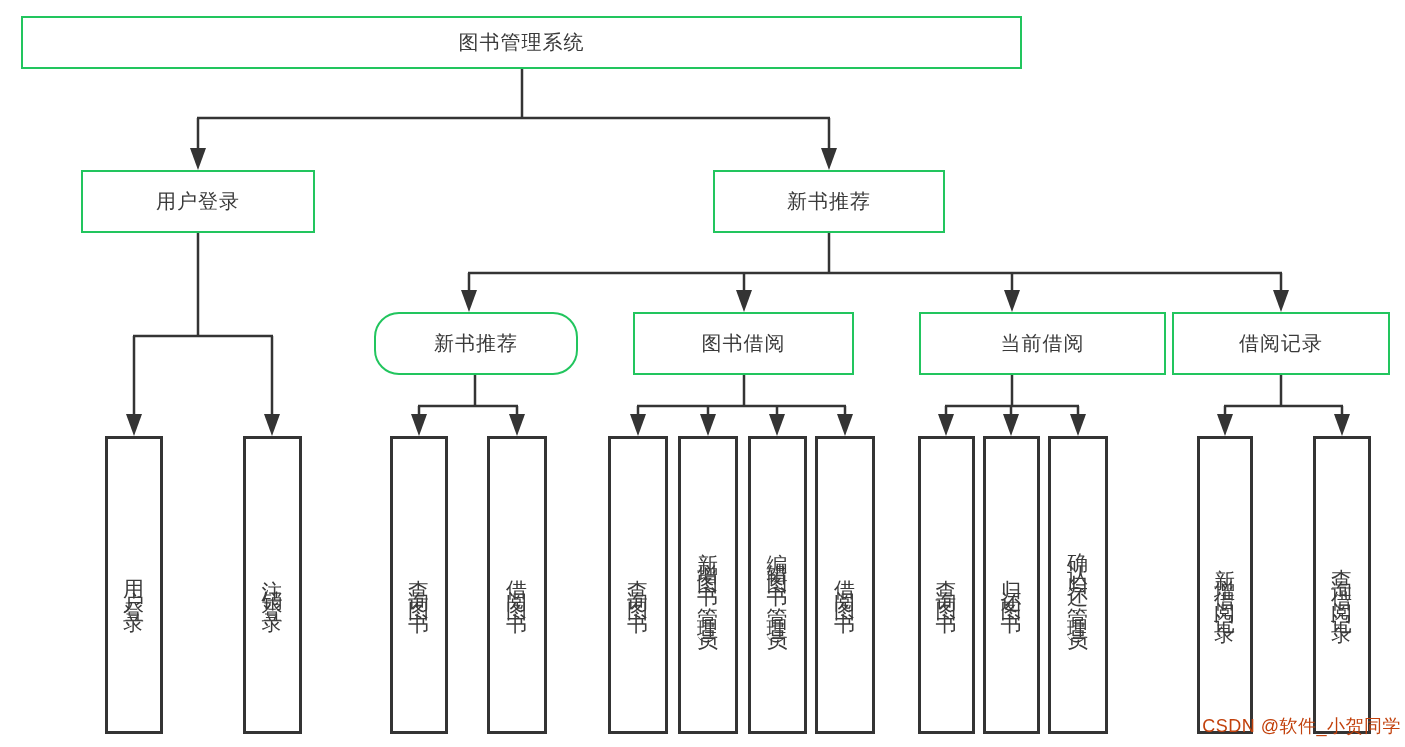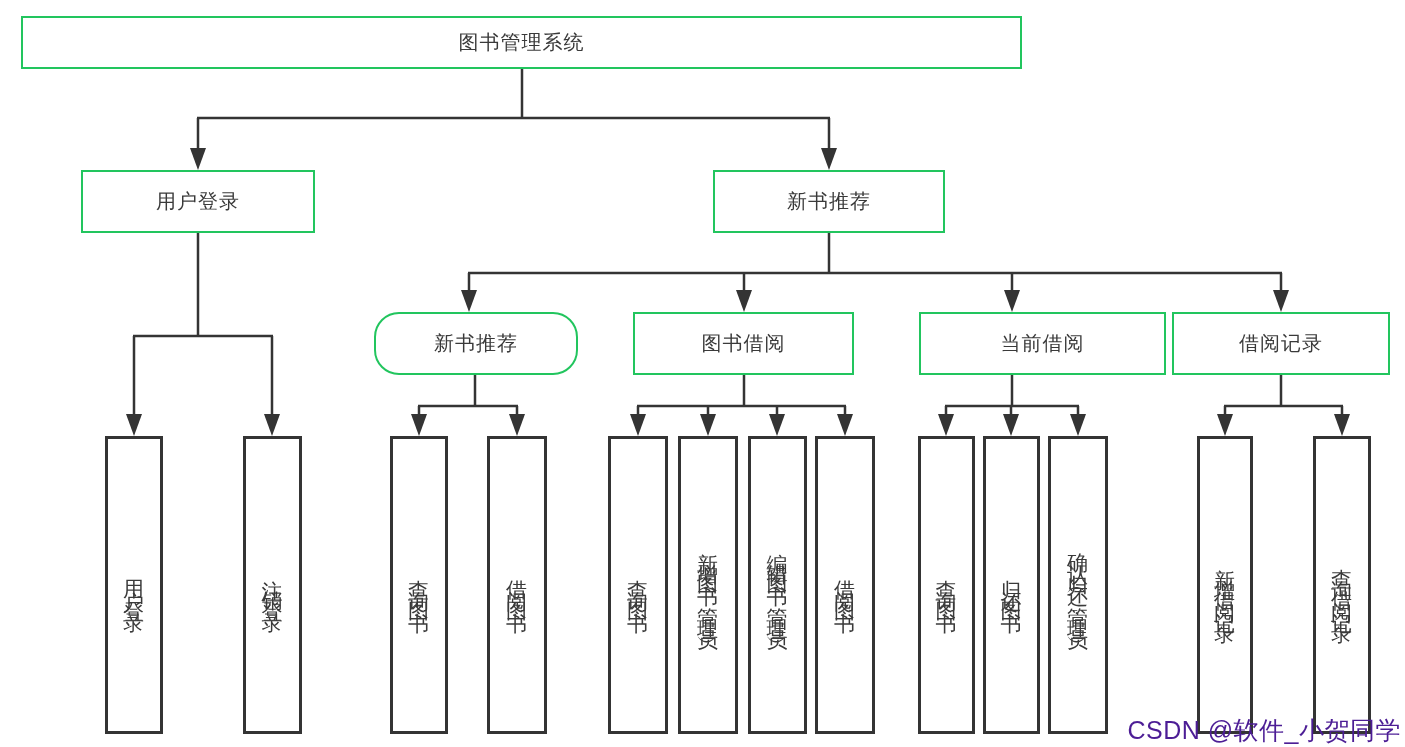--- a/index.html
+++ b/index.html
@@ -22,21 +22,21 @@
     display:flex; align-items:center; justify-content:center;
     z-index:2;
   }
   .vnode .vtext {
     writing-mode:vertical-rl; text-orientation:mixed;
     font-size:21px; line-height:1; letter-spacing:11px;
     color:#3a3a3a; white-space:nowrap;
   }
   .watermark {
     position:absolute; top:714px; right:4px; z-index:6;
-    font-size:25px; color:#4c1d95; letter-spacing:0.5px;
+    font-size:18px; color:#c2410c; letter-spacing:0.5px;
     white-space:nowrap;
   }
 </style>
 </head>
 <body>
 
 <svg class="connectors" width="1405" height="747" viewBox="0 0 1405 747">
   <g stroke="#343434" stroke-width="2.5" fill="none">
 
     <path d="M522,69 V118 M197,118 H830 M198,118 V150 M829,118 V150"></path>

